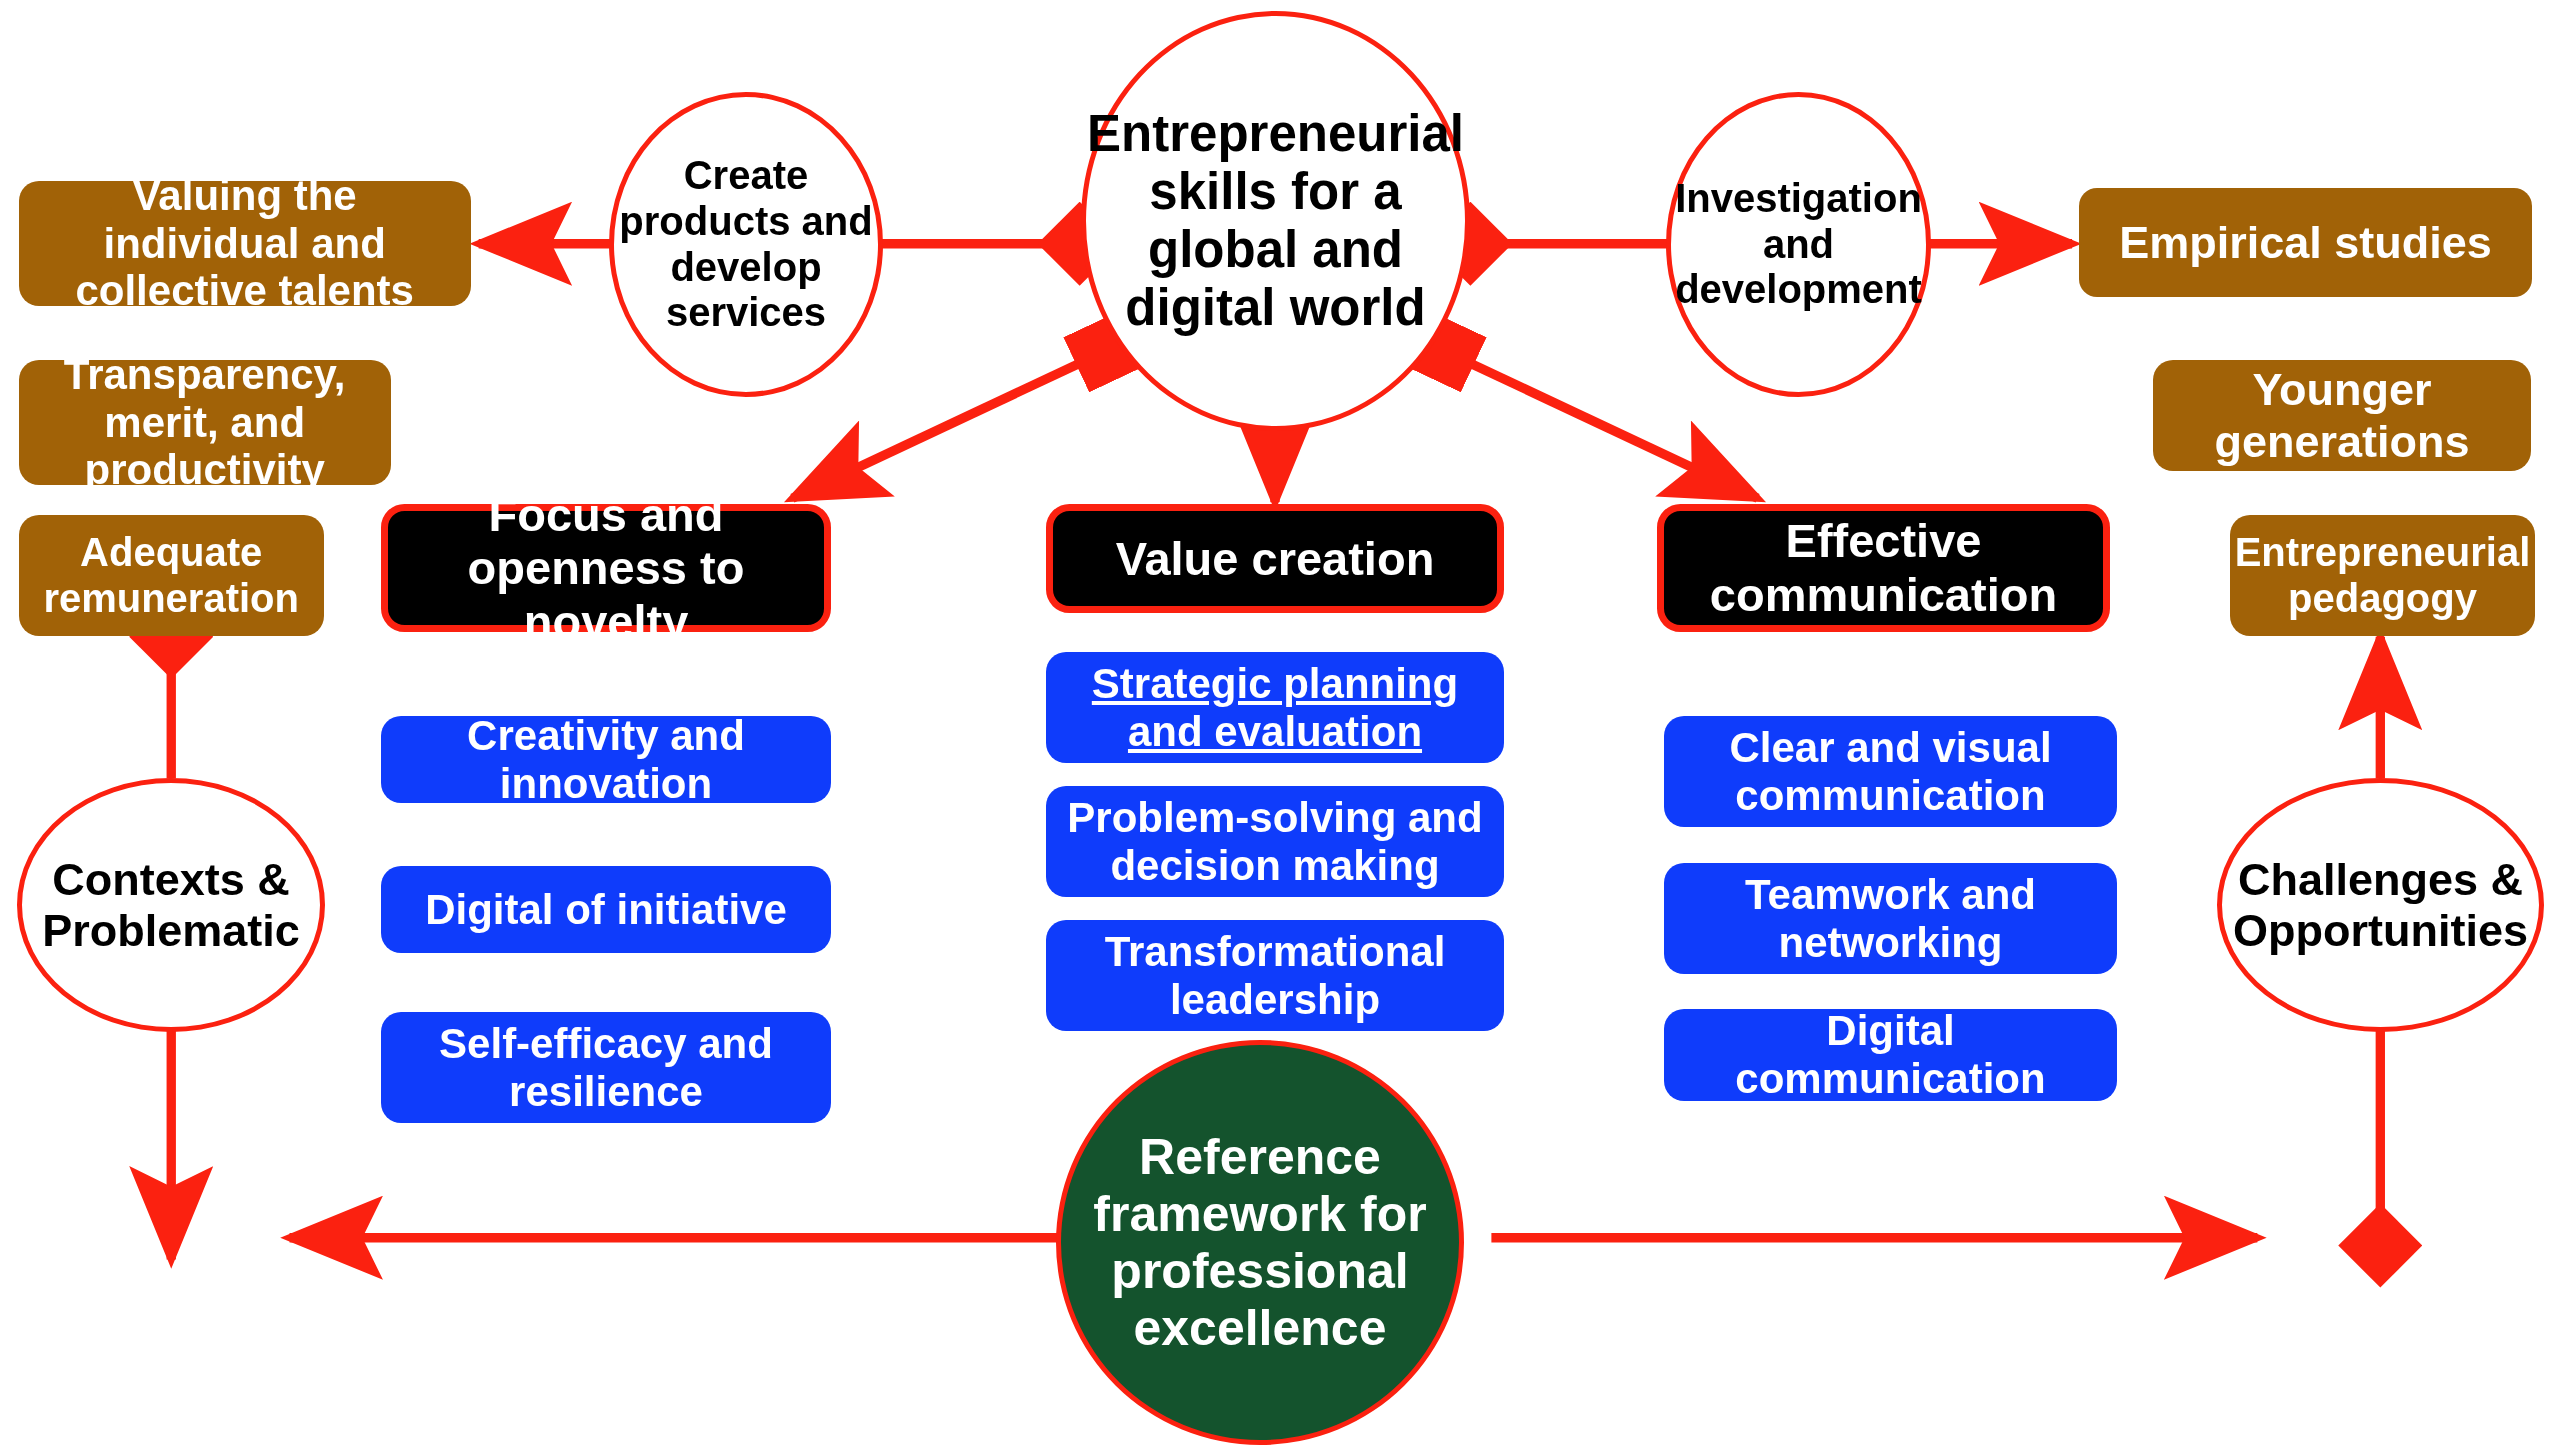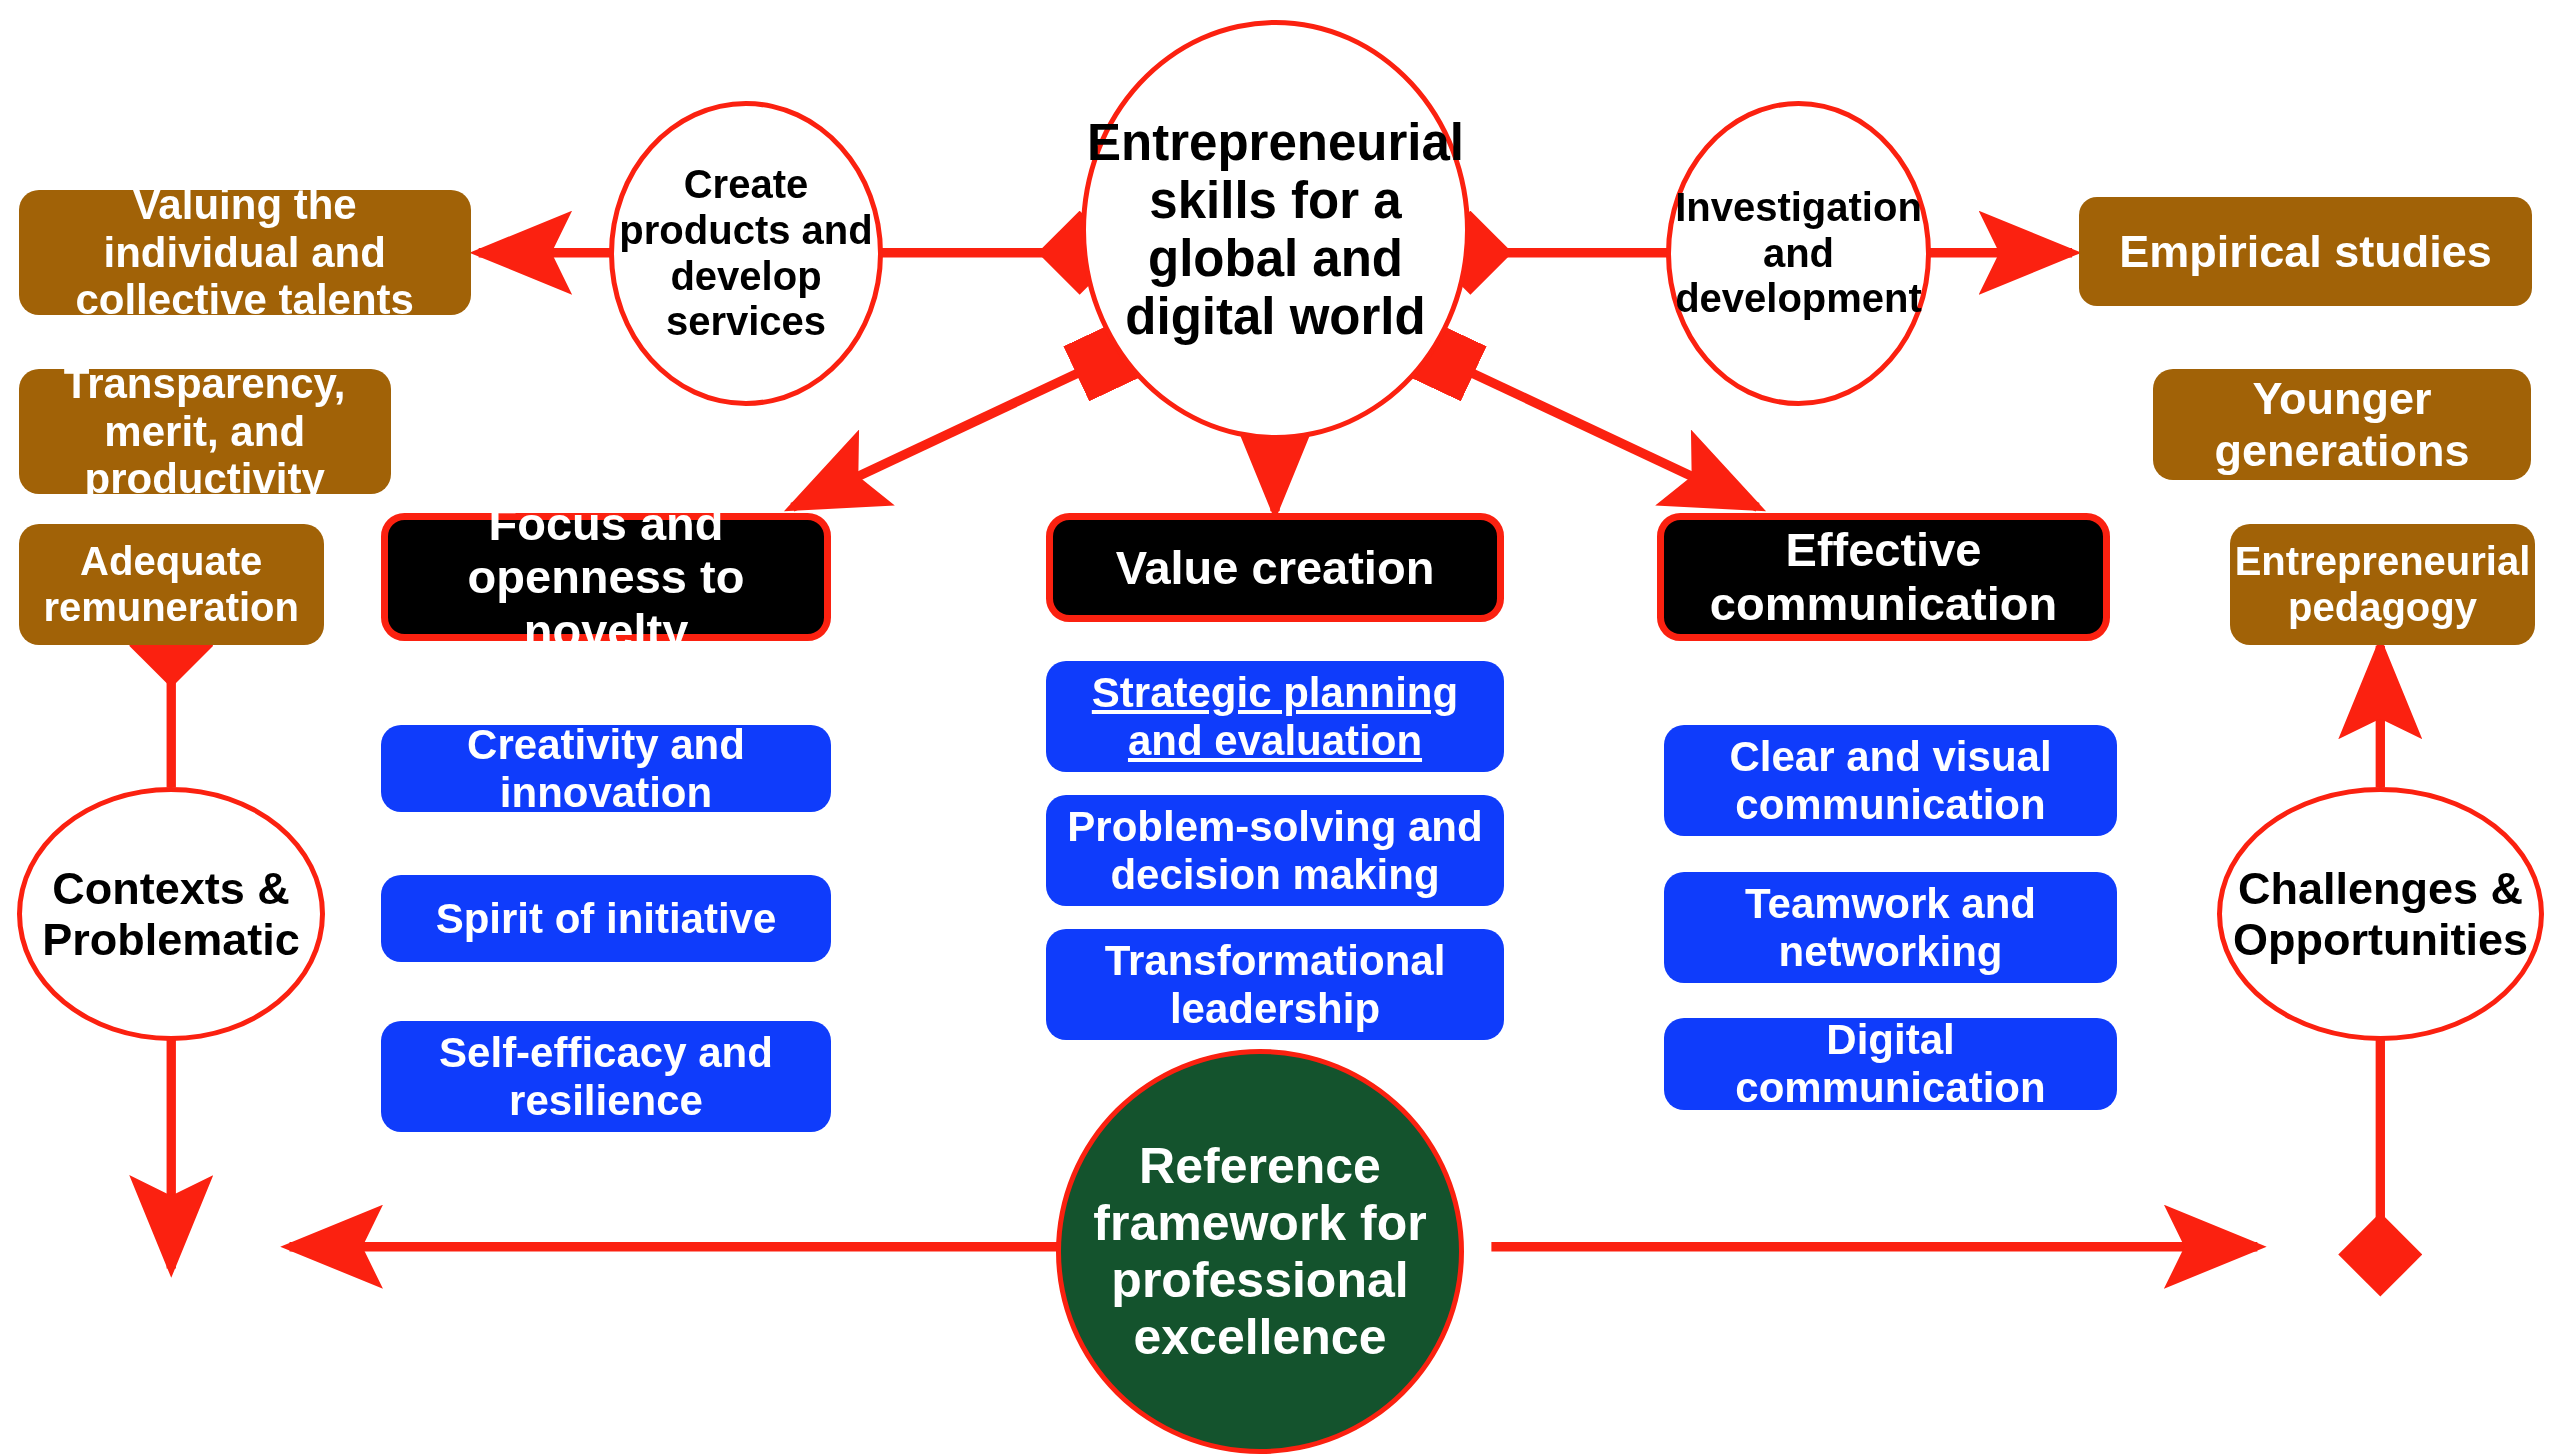--- a/index.html
+++ b/index.html
@@ -2,21 +2,21 @@
 <html style="font-size:12.5px"><head>
 <meta charset="utf-8">
 <title>Entrepreneurial Skills Framework Diagram</title>
 <style>
   html,body{margin:0;padding:0;background:#ffffff;}
   body{
     font-family:"Liberation Sans", sans-serif;
     width:2550px;height:1455px;
     position:relative;overflow:hidden;
   }
-  #stage{position:absolute;left:0;top:9px;width:2550px;height:1369px;}
+  #stage{position:absolute;left:0;top:0;width:2550px;height:1369px;}
 
   svg.edges{position:absolute;left:0;top:0;width:2550px;height:1455px;pointer-events:none;}
 
   
   .node{position:absolute;box-sizing:border-box;display:flex;align-items:center;justify-content:center;text-align:center;}
   .node span{display:block;line-height:1.14;}
 
   
   .box{border-radius:20px;}
   .box-darkblue{background:#a16207;color:#ffffff;font-weight:bold;}
@@ -123,21 +123,21 @@
 
   <div class="node box-black fs-60" style="left:381px;top:504px;width:450px;height:128px;padding:0 4px;">
     <span>Focus and openness to novelty</span>
   </div>
 
   <div class="node box box-brightblue fs-54" style="left:381px;top:716px;width:450px;height:87px;padding:0 14px;">
     <span>Creativity and innovation</span>
   </div>
 
   <div class="node box box-brightblue fs-54" style="left:381px;top:866px;width:450px;height:87px;padding:0 14px;">
-    <span>Spirit of initiative</span>
+    <span>Digital of initiative</span>
   </div>
 
   <div class="node box box-brightblue fs-54" style="left:381px;top:1012px;width:450px;height:111px;padding:0 14px;">
     <span>Self-efficacy and resilience</span>
   </div>
 
   <div class="node box-black fs-60" style="left:1046px;top:504px;width:458px;height:109px;padding:0 14px;">
     <span>Value creation</span>
   </div>
 

